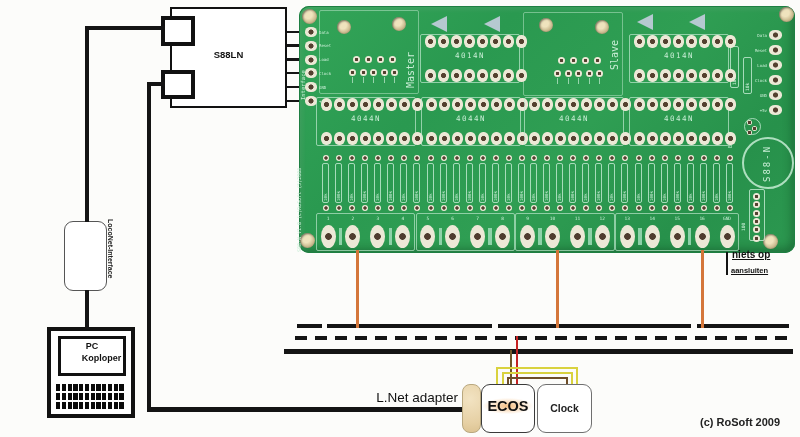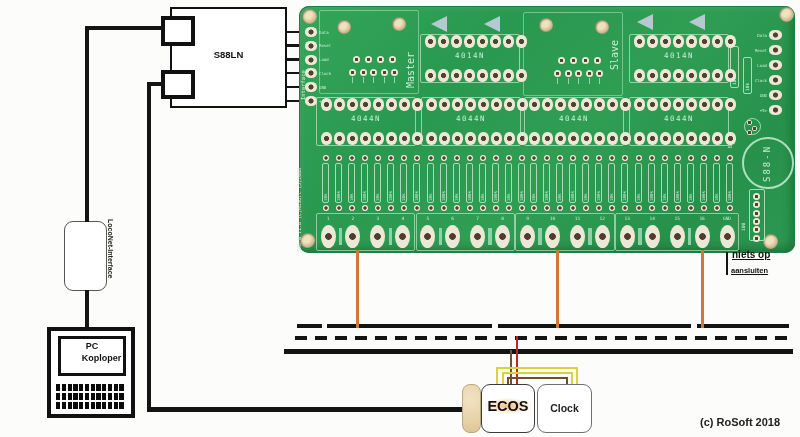--- a/index.html
+++ b/index.html
@@ -448,27 +448,28 @@
 
   <div class="wire" style="left:515.5px;top:336px;width:2.5px;height:50px;background:#c52222;"></div>
   <div class="wire" style="left:510px;top:350px;width:2px;height:36px;background:#6f5428;"></div>
 
   <div class="wire" style="left:496px;top:367px;width:82px;height:17px;border:2.5px solid #d9d23e;border-bottom:none;"></div>
   <div class="wire" style="left:502px;top:372px;width:71px;height:12px;border:2px solid #d9d23e;border-bottom:none;"></div>
   <div class="wire" style="left:507px;top:377px;width:61px;height:7px;border:2px solid #6f4e28;border-bottom:none;"></div>
 
   <div style="left:462px;top:384px;width:19px;height:49px;border-radius:8px;z-index:3;border:1px solid #b9a87f;
               background:radial-gradient(circle at 40% 30%,#f2e3c2,#e6d0a4 70%,#dcc392);"></div>
+  <div style="left:352px;top:390px;width:106px;text-align:right;font-size:13.5px;color:#111;z-index:3;">L.Net adapter</div>
   <div style="left:481px;top:384px;width:54px;height:49px;background:#fff;border:1.5px solid #3a3a3a;border-radius:9px;z-index:3;"></div>
   <div style="left:483px;top:398px;width:50px;text-align:center;font-size:14.5px;font-weight:700;color:#111;z-index:4;
               background:radial-gradient(ellipse at 50% 50%,rgba(242,150,48,.6),rgba(242,150,48,0) 72%);">ECOS</div>
   <div style="left:537px;top:384px;width:55px;height:49px;background:#fff;border:1.5px solid #6f6f6f;border-radius:9px;z-index:3;"></div>
   <div style="left:539px;top:402px;width:51px;text-align:center;font-size:10.5px;font-weight:700;color:#222;z-index:4;">Clock</div>
 
-  <div style="left:700px;top:416px;font-size:11px;font-weight:700;color:#222;">(c) RoSoft 2018</div>
+  <div style="left:700px;top:416px;font-size:11px;font-weight:700;color:#222;">(c) RoSoft 2009</div>
 <div style="left: 56px; top: 384px; width: 4.3px; height: 7px; background: rgb(10, 10, 10); z-index: 2;"></div>
     <div style="left: 61.75px; top: 384px; width: 4.3px; height: 7px; background: rgb(10, 10, 10); z-index: 2;"></div>
     <div style="left: 67.5px; top: 384px; width: 4.3px; height: 7px; background: rgb(10, 10, 10); z-index: 2;"></div>
     <div style="left: 73.25px; top: 384px; width: 4.3px; height: 7px; background: rgb(10, 10, 10); z-index: 2;"></div>
     <div style="left: 79px; top: 384px; width: 4.3px; height: 7px; background: rgb(10, 10, 10); z-index: 2;"></div>
     <div style="left: 84.75px; top: 384px; width: 4.3px; height: 7px; background: rgb(10, 10, 10); z-index: 2;"></div>
     <div style="left: 90.5px; top: 384px; width: 4.3px; height: 7px; background: rgb(10, 10, 10); z-index: 2;"></div>
     <div style="left: 96.25px; top: 384px; width: 4.3px; height: 7px; background: rgb(10, 10, 10); z-index: 2;"></div>
     <div style="left: 102px; top: 384px; width: 4.3px; height: 7px; background: rgb(10, 10, 10); z-index: 2;"></div>
     <div style="left: 107.75px; top: 384px; width: 4.3px; height: 7px; background: rgb(10, 10, 10); z-index: 2;"></div>

